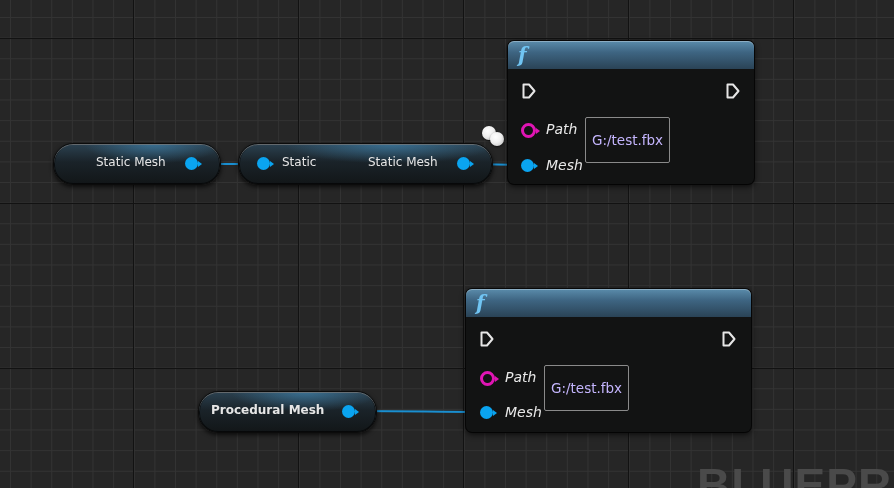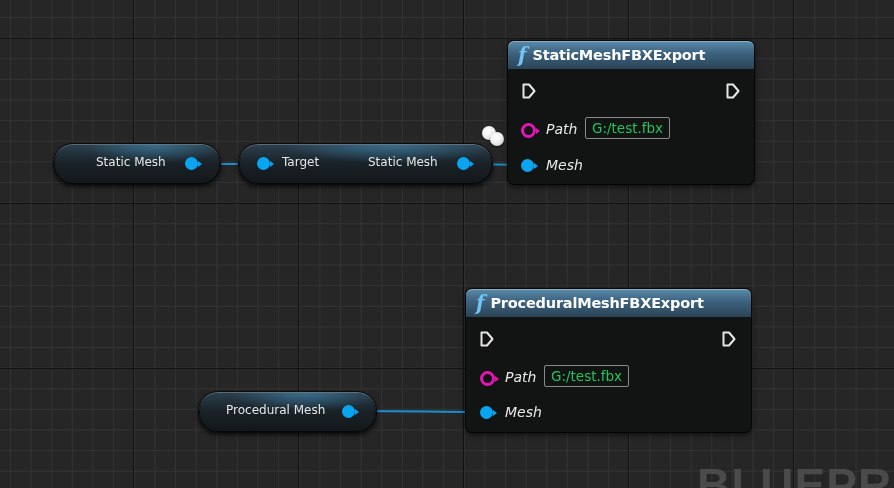--- a/index.html
+++ b/index.html
@@ -76,21 +76,21 @@
   .pin-str {
     position: absolute; width: 9px; height: 9px; border-radius: 50%;
     border: 3px solid #e015b4; background: #121313;
   }
   .pin-str::after {
     content: ""; position: absolute; right: -7px; top: 1.5px;
     border-left: 4px solid #e015b4; border-top: 3px solid transparent; border-bottom: 3px solid transparent;
   }
   .strbox {
     position: absolute; height: 20px; border: 1.5px solid #8a8a8a; border-radius: 2px;
-    color: #22c55e; font-size: 13.5px; padding: 0 6px; line-height: 20px; background: #121313;
+    color: #c4b5fd; font-size: 13.5px; padding: 12px 6px; line-height: 20px; background: #121313;
     white-space: nowrap;
   }
   .reroute {
     position: absolute; width: 14px; height: 14px; border-radius: 50%;
     background: radial-gradient(circle at 40% 35%, #ffffff 0%, #f0f0f0 45%, #bdbdbd 100%);
     box-shadow: 0 1px 2px rgba(0,0,0,0.6);
   }
 </style>
 </head>
 <body>
@@ -106,55 +106,53 @@
   <path d="M 355 411 C 420 411, 430 412, 486 412" stroke="#1a8fd0" stroke-width="2" fill="none"></path>
 </svg>
 
 <div class="pill" style="left:53px; top:143px; width:166px;">
   <span class="lbl" style="left:42px;">Static Mesh</span>
   <span class="pin-obj" style="left:131px; top:13px;"></span>
 </div>
 
 <div class="pill" style="left:238px; top:143px; width:253px;">
   <span class="pin-obj" style="left:18px; top:13px;"></span>
-  <span class="lbl" style="left:43px;">Target</span>
+  <span class="lbl" style="left:43px;">Static</span>
   <span class="lbl" style="left:129px;">Static Mesh</span>
   <span class="pin-obj" style="left:218px; top:13px;"></span>
 </div>
 
 <div class="reroute" style="left:482px; top:126px;"></div>
 <div class="reroute" style="left:490px; top:132px;"></div>
 
 <div class="fnode" style="left:508px; top:41px; width:246px; height:143px;">
   <div class="hdr">
     <span class="ficon">f</span>
-    <span>StaticMeshFBXExport</span>
   </div>
   <svg class="exec" style="left:14px; top:42px;" viewBox="0 0 14 16">
     <path d="M1.5 1.5 H7 L12.5 8 L7 14.5 H1.5 Z" fill="none" stroke="#e6e6e6" stroke-width="2" stroke-linejoin="round"></path>
   </svg>
   <svg class="exec" style="left:218px; top:42px;" viewBox="0 0 14 16">
     <path d="M1.5 1.5 H7 L12.5 8 L7 14.5 H1.5 Z" fill="none" stroke="#e6e6e6" stroke-width="2" stroke-linejoin="round"></path>
   </svg>
   <span class="pin-str" style="left:13px; top:82px;"></span>
   <span class="row-lbl" style="left:38px; top:80px;">Path</span>
   <span class="strbox" style="left:77px; top:76px;">G:/test.fbx</span>
   <span class="pin-obj" style="left:13px; top:118px;"></span>
   <span class="row-lbl" style="left:38px; top:116px;">Mesh</span>
 </div>
 
 <div class="pill" style="left:198px; top:391px; width:177px;">
-  <span class="lbl" style="left:27px;">Procedural Mesh</span>
+  <span class="lbl" style="left:12px;font-weight:bold;">Procedural Mesh</span>
   <span class="pin-obj" style="left:143px; top:13px;"></span>
 </div>
 
 <div class="fnode" style="left:466px; top:289px; width:285px; height:143px;">
   <div class="hdr">
     <span class="ficon">f</span>
-    <span>ProceduralMeshFBXExport</span>
   </div>
   <svg class="exec" style="left:14px; top:42px;" viewBox="0 0 14 16">
     <path d="M1.5 1.5 H7 L12.5 8 L7 14.5 H1.5 Z" fill="none" stroke="#e6e6e6" stroke-width="2" stroke-linejoin="round"></path>
   </svg>
   <svg class="exec" style="left:256px; top:42px;" viewBox="0 0 14 16">
     <path d="M1.5 1.5 H7 L12.5 8 L7 14.5 H1.5 Z" fill="none" stroke="#e6e6e6" stroke-width="2" stroke-linejoin="round"></path>
   </svg>
   <span class="pin-str" style="left:14px; top:82px;"></span>
   <span class="row-lbl" style="left:39px; top:80px;">Path</span>
   <span class="strbox" style="left:78px; top:76px;">G:/test.fbx</span>

